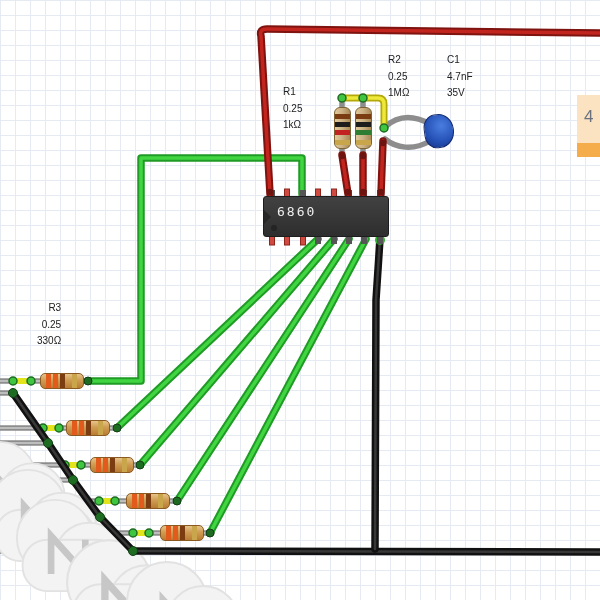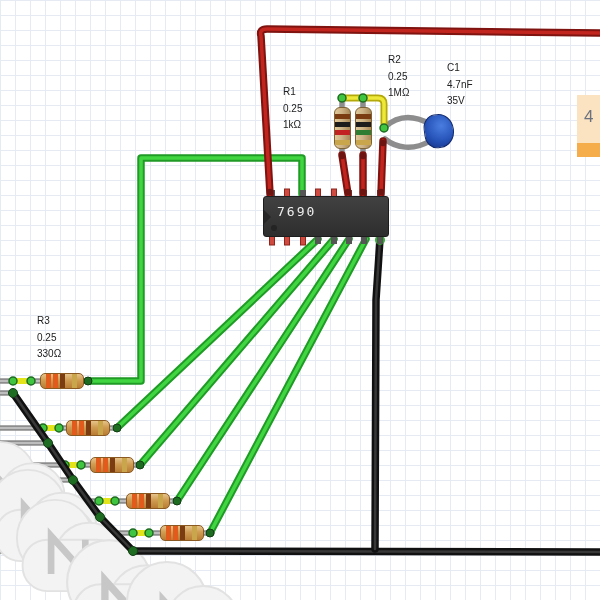--- a/index.html
+++ b/index.html
@@ -309,40 +309,40 @@
     <span class="b" style="top:6px;background:var(--band-brown);"></span>
     <span class="b" style="top:14px;background:var(--band-black);"></span>
     <span class="b" style="top:22px;background:var(--band-green);"></span>
     <span class="b" style="top:32px;background:var(--band-gold);"></span>
   </div>
 
   <div class="comp" id="cap"></div>
 
   <div class="comp" id="ic">
     <span class="icnotch"></span>
-    <span class="iclabel">7690</span>
+    <span class="iclabel">6860</span>
     <span class="icdot"></span>
   </div>
 
   <div class="plabel" style="left:283px;top:84px;">
     <div>R1</div>
     <div>0.25</div>
     <div>1kΩ</div>
   </div>
   <div class="plabel" style="left:388px;top:52px;">
     <div>R2</div>
     <div>0.25</div>
     <div>1MΩ</div>
   </div>
-  <div class="plabel" style="left:447px;top:60px;">
+  <div class="plabel" style="left:447px;top:52px;">
     <div>C1</div>
     <div>4.7nF</div>
     <div>35V</div>
   </div>
-  <div class="plabel" style="left:37px;top:313px;">
+  <div class="plabel" style="left:37px;top:300px;text-align:right;">
     <div>R3</div>
     <div>0.25</div>
     <div>330Ω</div>
   </div>
 
   <div class="comp" id="battery">
     <span class="bt"></span>
     <span class="bb"></span>
     <span class="bn">4</span>
   </div>

